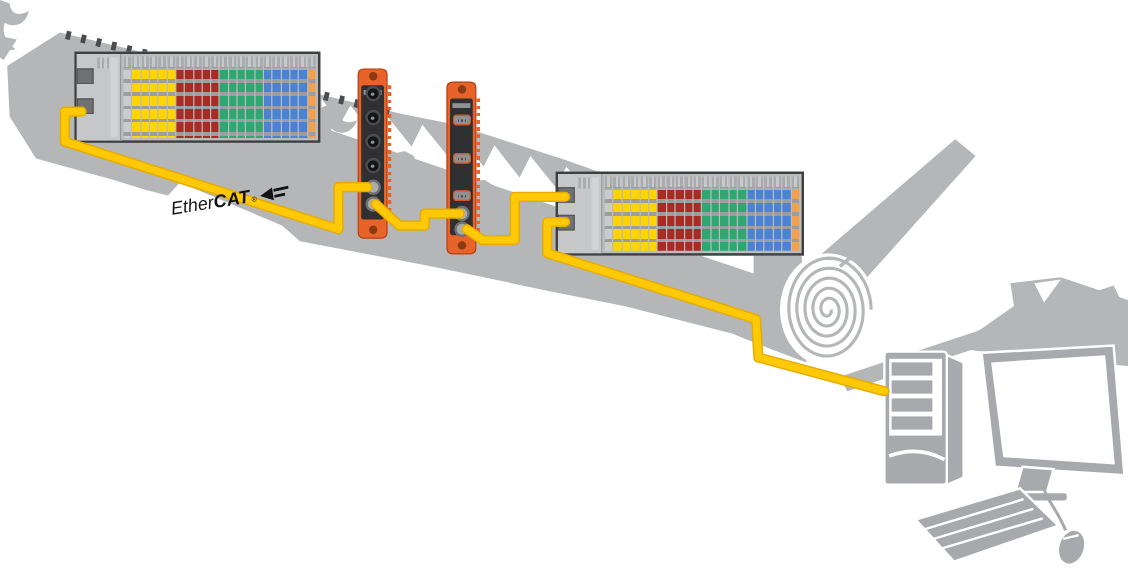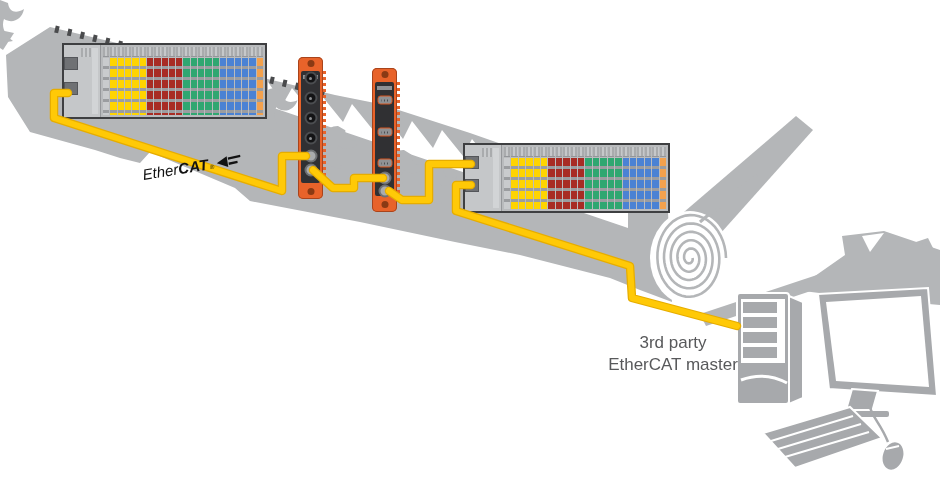--- a/index.html
+++ b/index.html
@@ -382,19 +382,15 @@
     <div class="ec-logo">
       <span>Ether</span>
         <span class="bold">CAT</span>
         <span class="reg">®</span>
       <svg width="27" height="14" viewBox="0 0 30 14">
         <polygon points="0,7 12,1 12,13" fill="#121212"></polygon>
         <rect x="13" y="3.2" width="14" height="2.6" fill="#121212" transform="skewY(-3)"></rect>
         <rect x="13" y="9" width="10" height="2.6" fill="#121212" transform="skewY(-3)"></rect>
       </svg>
     </div>
-    <div class="caption">
-      <div>3rd party</div>
-      <div>EtherCAT master</div>
-    </div>
   </div>
 
 </div>
 
 </body></html>

